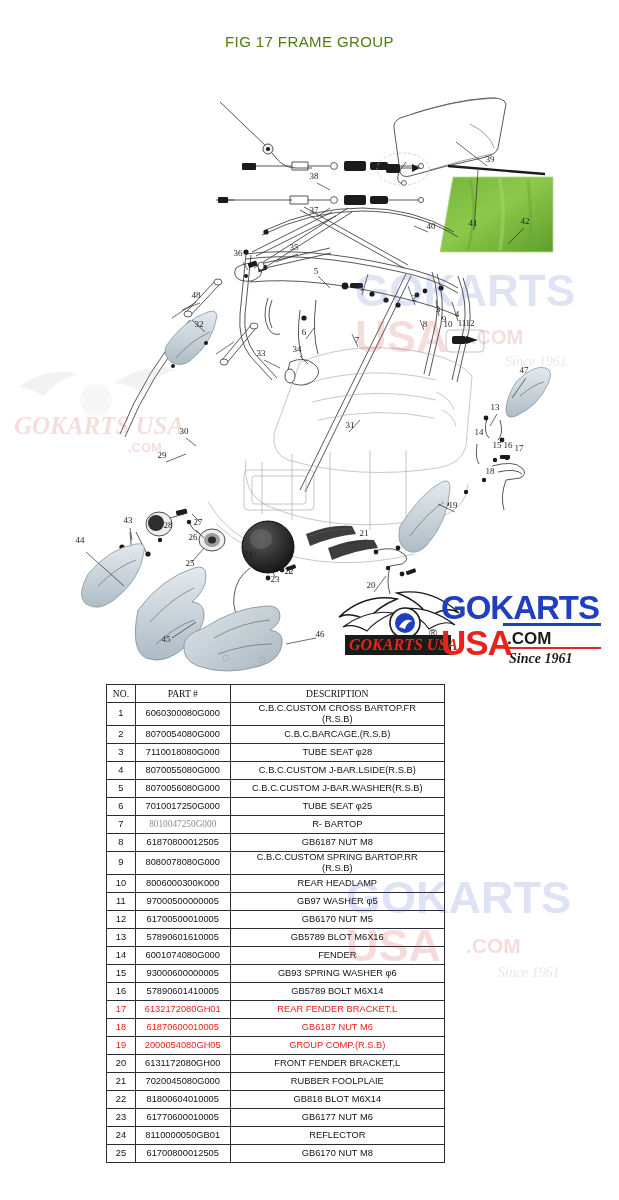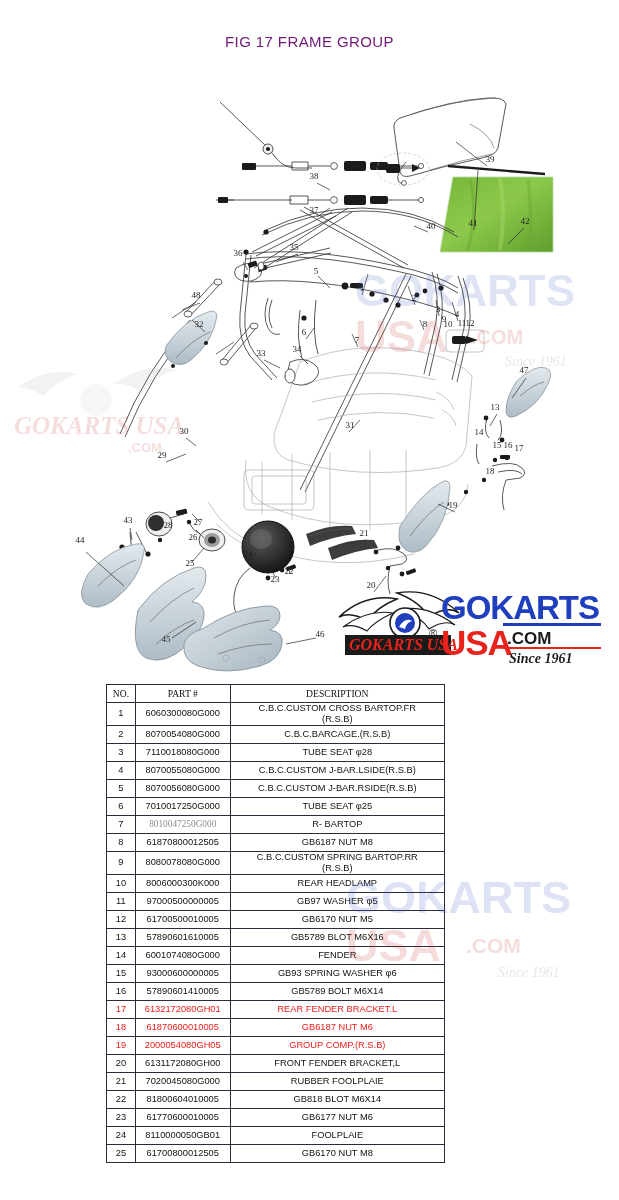--- a/index.html
+++ b/index.html
@@ -9,21 +9,21 @@
     font-family:"Liberation Sans", sans-serif;
     position:relative;
     overflow:hidden;
     -webkit-font-smoothing:antialiased;
   }
   .page{position:relative;width:619px;height:1200px;}
 
   
   .title{
     position:absolute;top:33px;left:0;width:619px;
-    text-align:center;font-size:15px;color:#701a75;
+    text-align:center;font-size:15px;color:#4d7c0f;
     letter-spacing:.4px;
   }
 
   
   .diagram{position:absolute;left:0;top:62px;width:619px;height:610px;}
   .diagram svg{display:block;}
 
   
   .wm{position:absolute;opacity:.16;pointer-events:none;}
   .wm-diagram{left:10px;top:298px;width:230px;}
@@ -545,21 +545,21 @@
             <td class="c-desc">TUBE SEAT φ28</td>
           </tr>
           <tr>
             <td class="c-no">4</td>
             <td class="c-part">8070055080G000</td>
             <td class="c-desc">C.B.C.CUSTOM J-BAR.LSIDE(R.S.B)</td>
           </tr>
           <tr>
             <td class="c-no">5</td>
             <td class="c-part">8070056080G000</td>
-            <td class="c-desc">C.B.C.CUSTOM J-BAR.RSIDE(R.S.B)</td>
+            <td class="c-desc">C.B.C.CUSTOM J-BAR.WASHER(R.S.B)</td>
           </tr>
           <tr>
             <td class="c-no">6</td>
             <td class="c-part">7010017250G000</td>
             <td class="c-desc">TUBE SEAT    φ25</td>
           </tr>
           <tr>
             <td class="c-no">7</td>
             <td class="c-part dim">8010047250G000</td>
             <td class="c-desc">R- BARTOP</td>
@@ -640,21 +640,21 @@
             <td class="c-desc">GB818    BLOT M6X14</td>
           </tr>
           <tr>
             <td class="c-no">23</td>
             <td class="c-part">61770600010005</td>
             <td class="c-desc">GB6177     NUT M6</td>
           </tr>
           <tr>
             <td class="c-no">24</td>
             <td class="c-part">8110000050GB01</td>
-            <td class="c-desc">FOOLPLAIE</td>
+            <td class="c-desc">REFLECTOR</td>
           </tr>
           <tr>
             <td class="c-no">25</td>
             <td class="c-part">61700800012505</td>
             <td class="c-desc">GB6170 NUT M8</td>
           </tr>
         </tbody>
     </table>
   </div>
 

